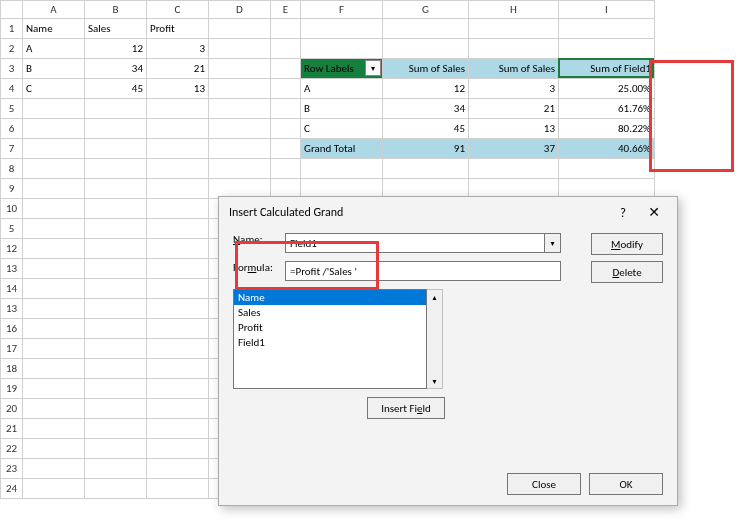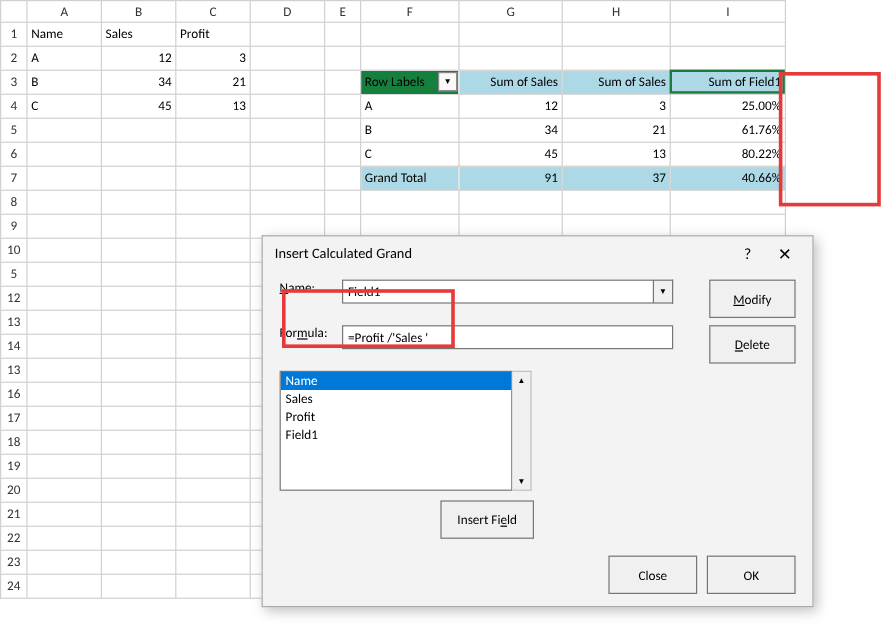--- a/index.html
+++ b/index.html
@@ -132,21 +132,21 @@
       align-items: center;
       justify-content: center;
       font-size: 8px;
     }
     .dlg-formula {
       flex: 0 0 276px;
     }
     .dlg-btn {
       border: 1px solid #767676;
       background: #f0f0f0;
-      height: 32px;
+      height: 22px;
       padding: 0 10px;
       font-family: inherit;
       font-size: 11px;
     }
     .dlg-btn.right { margin-left: auto; width: 72px; }
     .fields-label { margin-top: 18px; margin-bottom: 2px; }
     .fields-wrap {
       display: flex;
     }
     .fields-box {

